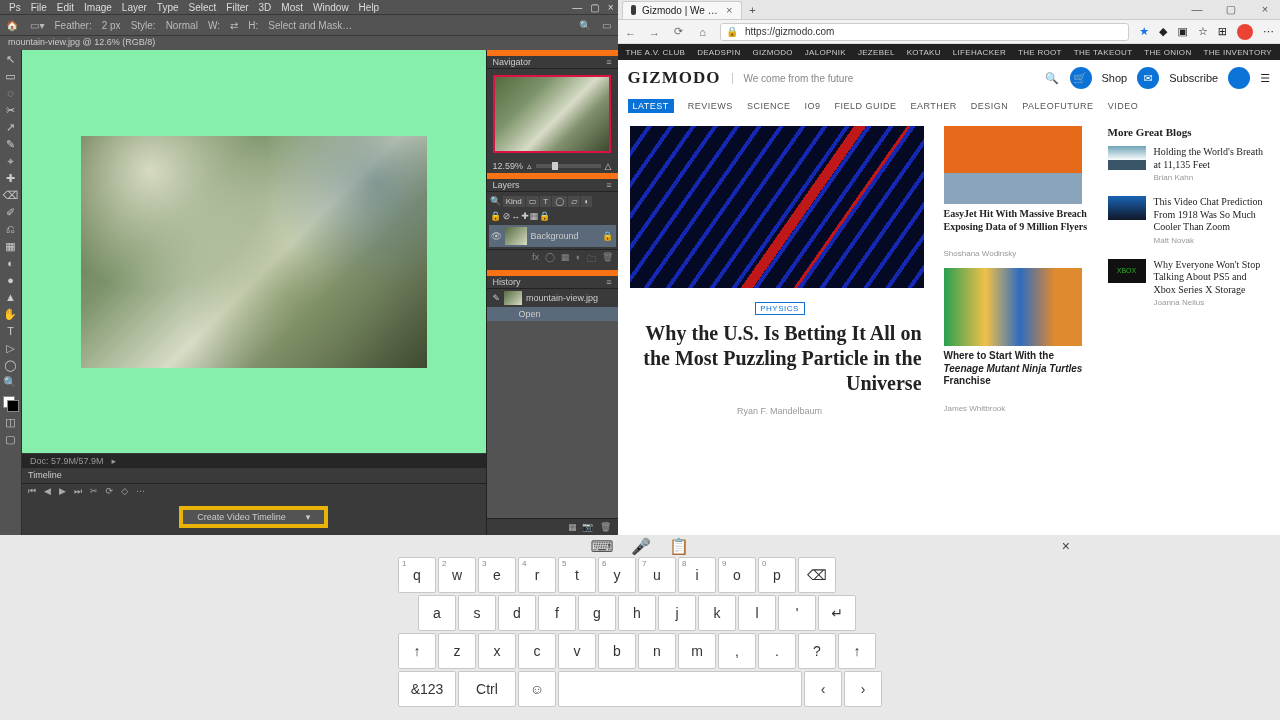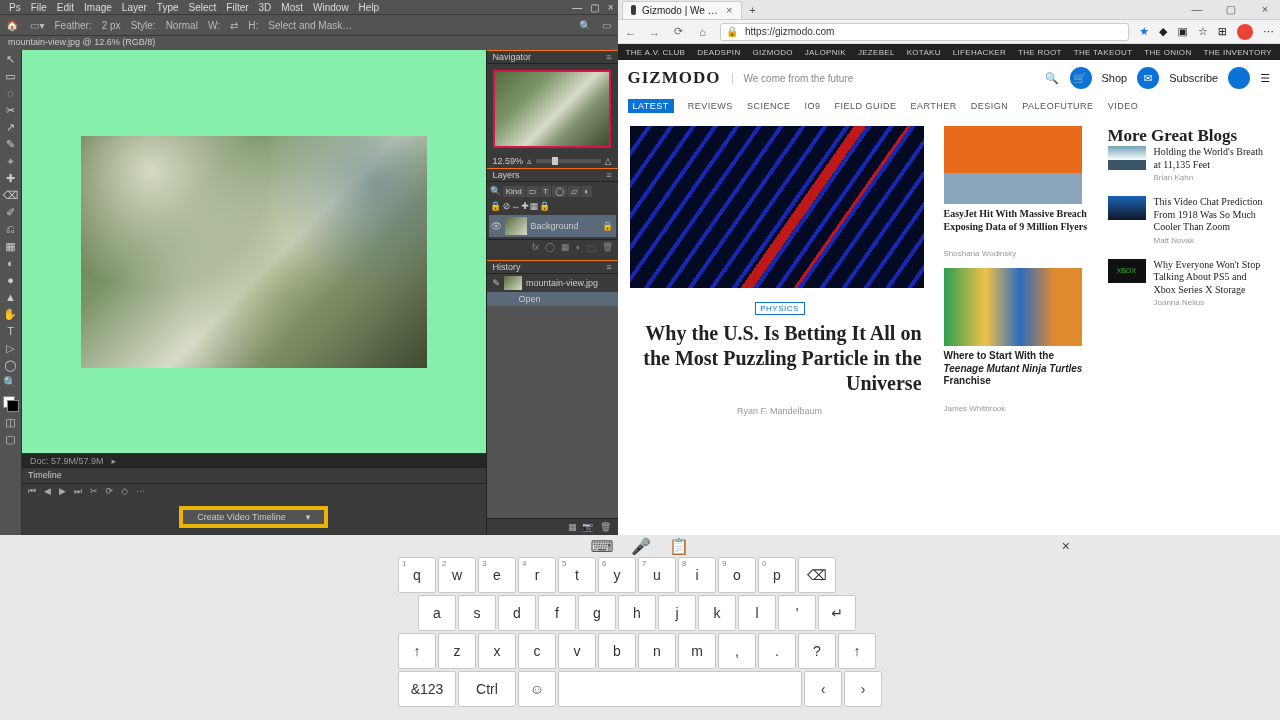--- a/index.html
+++ b/index.html
@@ -27,21 +27,21 @@
  radial-gradient(circle at 85% 20%,rgba(90,120,130,.6),transparent 30%),
  radial-gradient(circle at 60% 70%,rgba(120,140,80,.4),transparent 40%)}
 .ps-status{height:14px;background:#262626;color:#999;font-size:9px;padding:0 8px;display:flex;align-items:center;gap:8px;border-top:1px solid #383838}
 .ps-timeline{background:#3a3a3a}
 .ps-tl-head{height:16px;padding:2px 6px;font-size:9px;border-top:1px solid #222;background:#3a3a3a}
 .ps-tl-body{height:52px;border-top:1px solid #222;display:flex;flex-direction:column;justify-content:space-between}
 .ps-tl-ctrl{display:flex;gap:8px;padding:2px 6px;color:#aaa;font-size:9px}
 .ps-tl-btn{display:flex;justify-content:center}
 .ps-tl-btn .btn{background:#535353;border:4px solid #eab308;font-size:9px;color:#ccc;padding:2px 14px;display:flex;align-items:center;gap:20px}
 .ps-right{width:132px;background:#535353;border-left:1px solid #222;display:flex;flex-direction:column;font-size:9px}
-.pnl-title{background:#3a3a3a;color:#ccc;padding:1px 6px;border-top:1px solid #f97316;border-bottom:1px solid #222;font-size:9px;display:flex;align-items:center}
+.pnl-title{background:#3a3a3a;color:#ccc;padding:1px 6px;border-top:6px solid #f97316;border-bottom:1px solid #222;font-size:9px;display:flex;align-items:center}
 .pnl-title .menu{margin-left:auto;color:#aaa}
 .nav-body{padding:6px;background:#3a3a3a}
 .nav-thumb{width:118px;height:78px;border:2px solid #d14;background:linear-gradient(135deg,#556b3f,#7d946b 30%,#d7dcc6 55%,#81916e 70%,#3d4a2e);margin:0 auto}
 .nav-zoom{display:flex;align-items:center;gap:4px;padding:2px 6px;background:#3a3a3a;color:#ccc}
 .nav-zoom .slider{flex:1;height:4px;background:#555;position:relative}
 .nav-zoom .slider::after{content:"";position:absolute;width:6px;height:8px;background:#ccc;top:-2px;left:25%}
 .layers-body{background:#3a3a3a;padding:2px}
 .layers-strip{display:flex;gap:1px;padding:2px;color:#ccc}
 .layers-strip .chip{background:#4a4a4a;padding:1px 3px;font-size:8px}
 .layers-row{display:flex;align-items:center;background:#5a6a7a;padding:2px;gap:4px;margin-top:2px}
@@ -90,21 +90,21 @@
 .hero-h{font-family:Georgia,serif;font-size:20px;font-weight:700;text-align:right;line-height:1.25;padding:0 8px}
 .hero-by{text-align:center;color:#999;font-size:9px;margin-top:10px}
 .gz-mid{width:150px;display:flex;flex-direction:column;gap:10px}
 .mid-img{width:138px;height:78px}
 .mid-img.a{background:linear-gradient(#e76a1a,#e76a1a 60%,#8aa4bc 60%)}
 .mid-img.b{background:linear-gradient(90deg,#2a9f4f,#f1c04a 30%,#2e6cc0 55%,#e08a2f 80%)}
 .mid-h{font-family:Georgia,serif;font-size:10px;font-weight:700;line-height:1.25;margin-top:4px}
 .mid-by{color:#999;font-size:8px;margin-top:16px}
 .mid-item em{font-style:italic}
 .gz-side{flex:1}
-.side-h{font-family:Georgia,serif;font-size:17px;font-weight:700;}
+.side-h{font-family:Georgia,serif;font-size:11px;font-weight:700;margin-bottom:8px}
 .side-item{display:flex;gap:8px;margin-bottom:14px}
 .side-th{width:38px;height:24px;background:#777;flex-shrink:0}
 .side-th.s1{background:linear-gradient(#6fa5b7,#fff 60%,#3a5468 60%)}
 .side-th.s2{background:linear-gradient(90deg,#e85a2b,#3a3a3a)}
 .side-th.s3{background:linear-gradient(#1a64b4,#101828)}
 .side-th.s4{background:#101010;color:#2cb02c;display:flex;align-items:center;justify-content:center;font-size:7px}
 .side-t{font-family:Georgia,serif;font-size:10px;line-height:1.25}
 .side-by{color:#999;font-size:8px;margin-top:2px}
 
 .kbwrap{width:1280px;height:185px;background:#e8e8e8}

